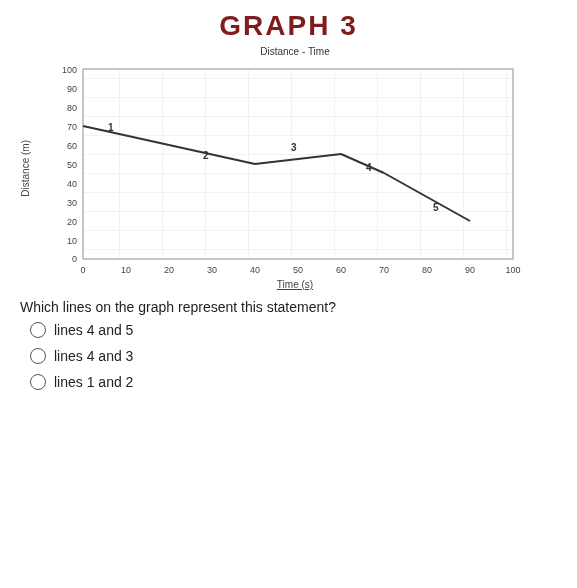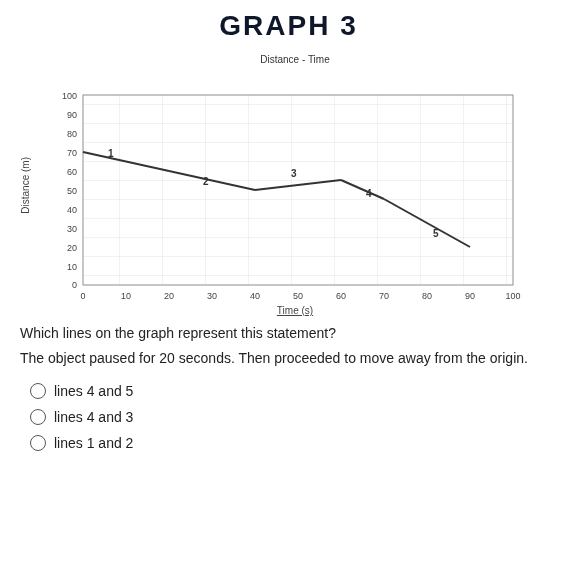--- a/index.html
+++ b/index.html
@@ -14,22 +14,22 @@
     }
     .container {
       padding: 10px 20px 10px 20px;
     }
     .graph-title {
       font-size: 28px;
       font-weight: bold;
       font-family: 'Arial Black', Arial, sans-serif;
       letter-spacing: 2px;
       text-align: center;
-      color: #0f172a;
-      margin-bottom: 12px;
+      color: #7f1d1d;
+      margin-bottom: 4px;
     }
     .graph-wrapper {
       display: flex;
       flex-direction: row;
       align-items: center;
       margin-bottom: 8px;
     }
     .y-axis-label {
       writing-mode: vertical-rl;
       transform: rotate(180deg);
@@ -37,21 +37,21 @@
       color: #444;
       margin-right: 2px;
       white-space: nowrap;
     }
     .graph-area {
       flex: 1;
     }
     .graph-subtitle {
       text-align: center;
       font-size: 10px;
-      margin-bottom: 20px;
+      margin-bottom: 2px;
       color: #333;
     }
     svg.chart {
       display: block;
       background: #fff;
     }
     .x-axis-label {
       text-align: center;
       font-size: 10px;
       color: #444;
@@ -153,21 +153,20 @@
         <line x1="351" y1="114" x2="437" y2="162" stroke="#333" stroke-width="2"></line>
         <text x="400" y="152" font-size="10" fill="#333" font-weight="bold">5</text>
 
       </svg>
       <div class="x-axis-label">Time (s)</div>
     </div>
   </div>
 
   <div class="question-text">Which lines on the graph represent this statement?</div>
 
-  <div class="statement-text">The object paused for 20 seconds.  Then proceeded to move away from the origin.</div>
 
   <div class="options">
     <div class="option">
       <span class="radio-circle"></span>
       <span>lines 4 and 5</span>
     </div>
     <div class="option">
       <span class="radio-circle"></span>
       <span>lines 4 and 3</span>
     </div>

